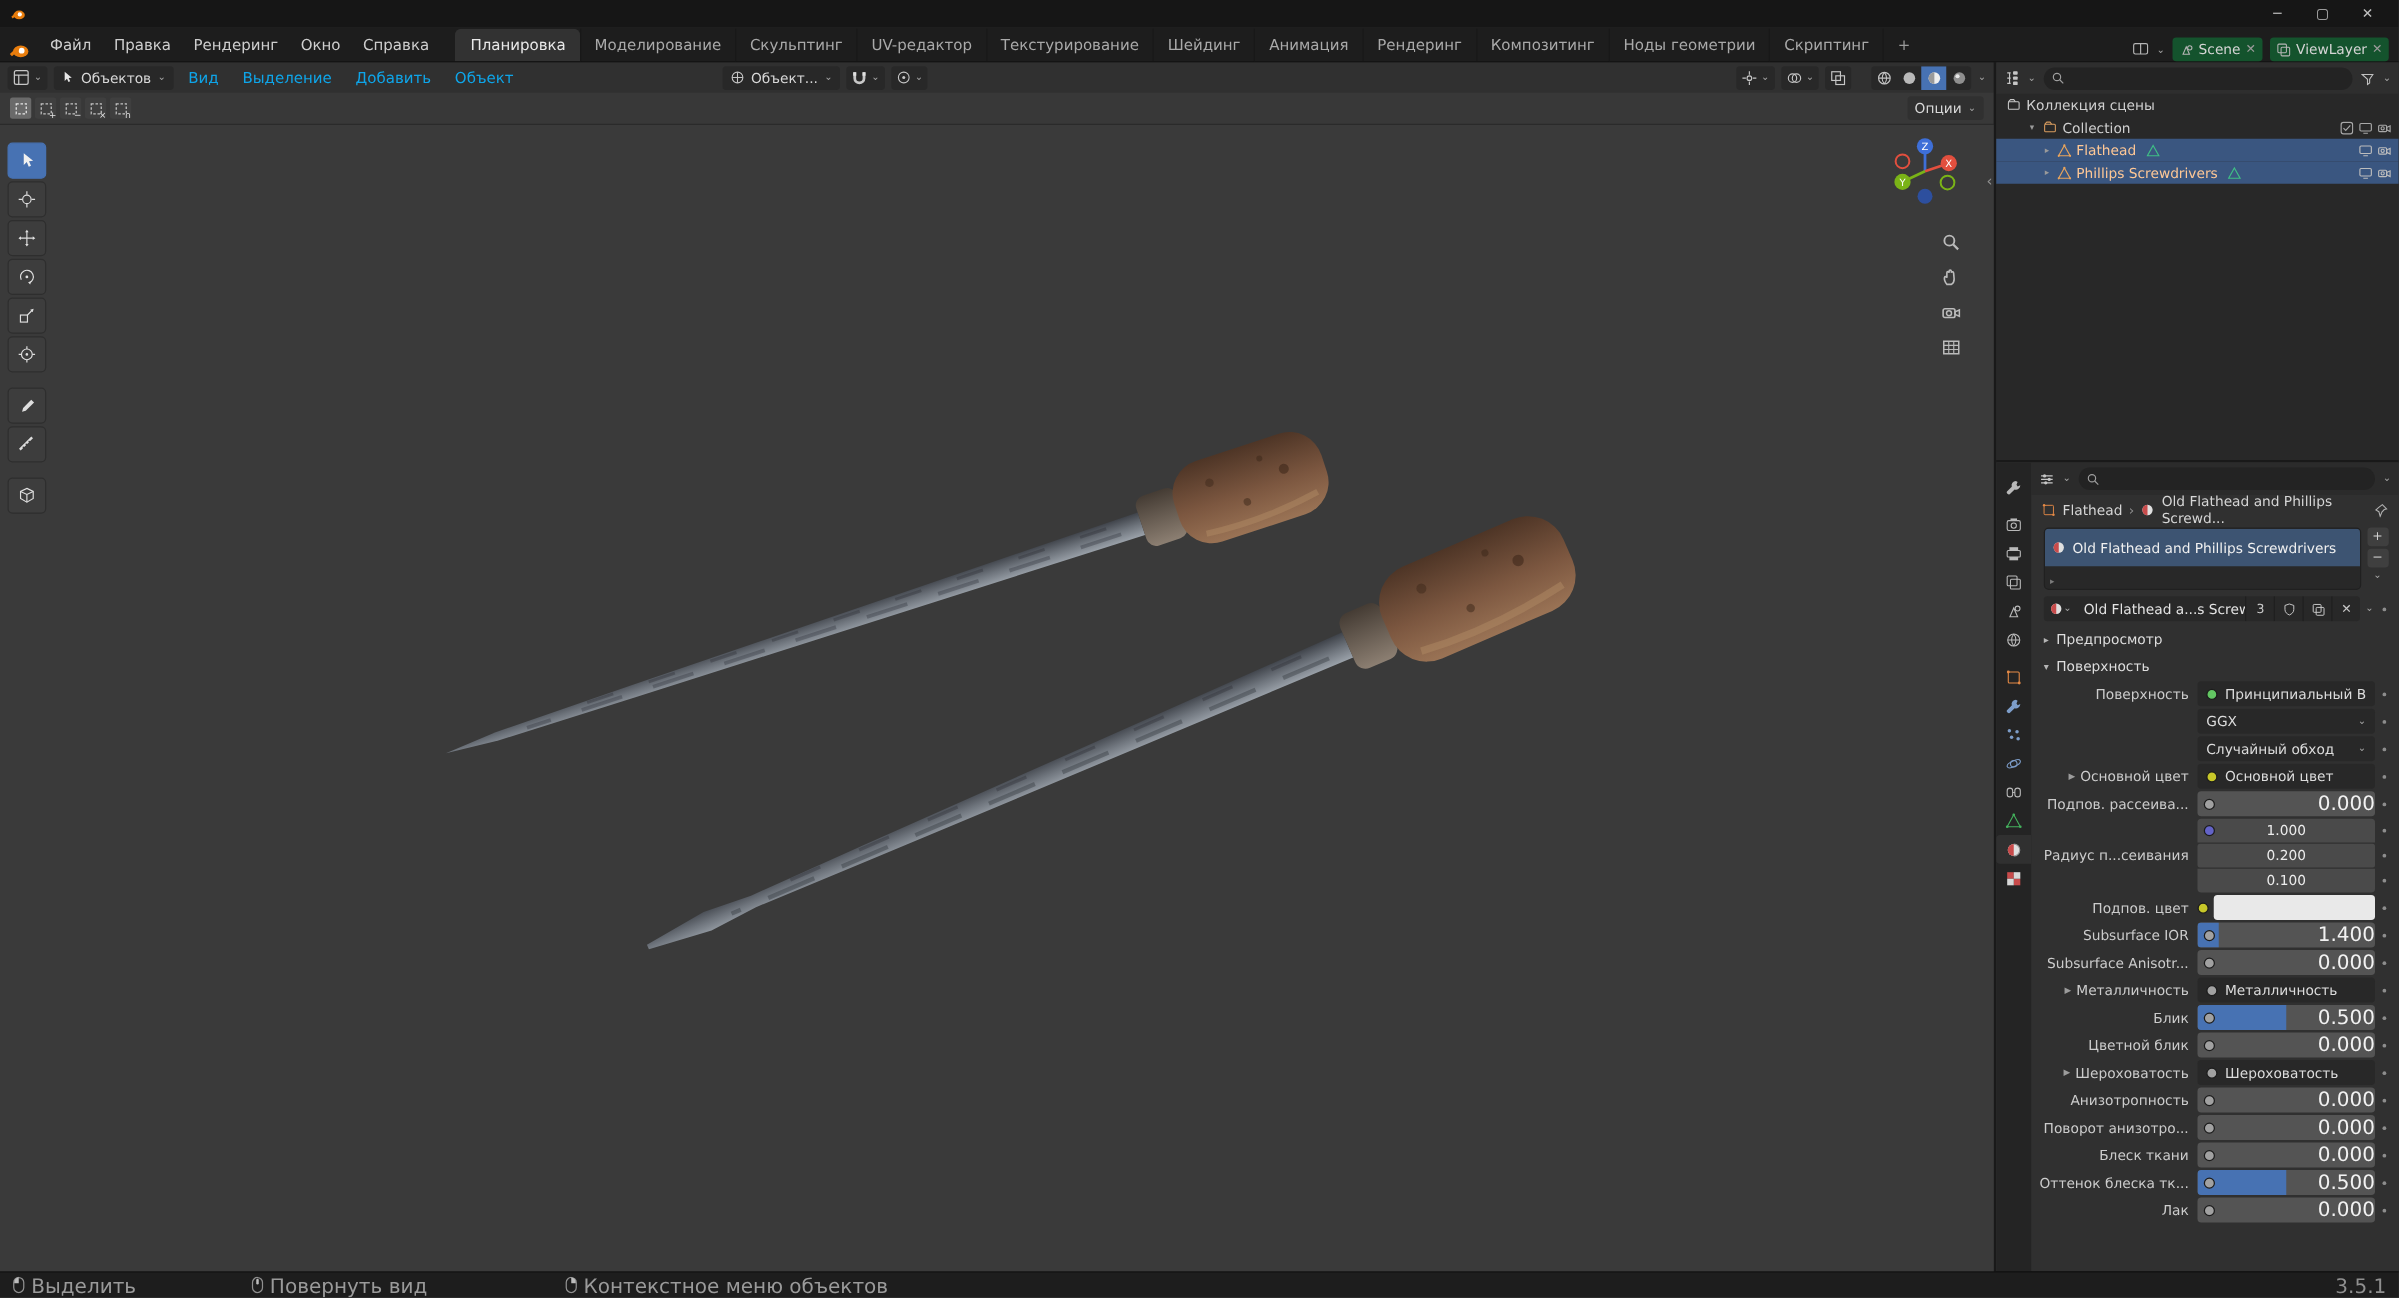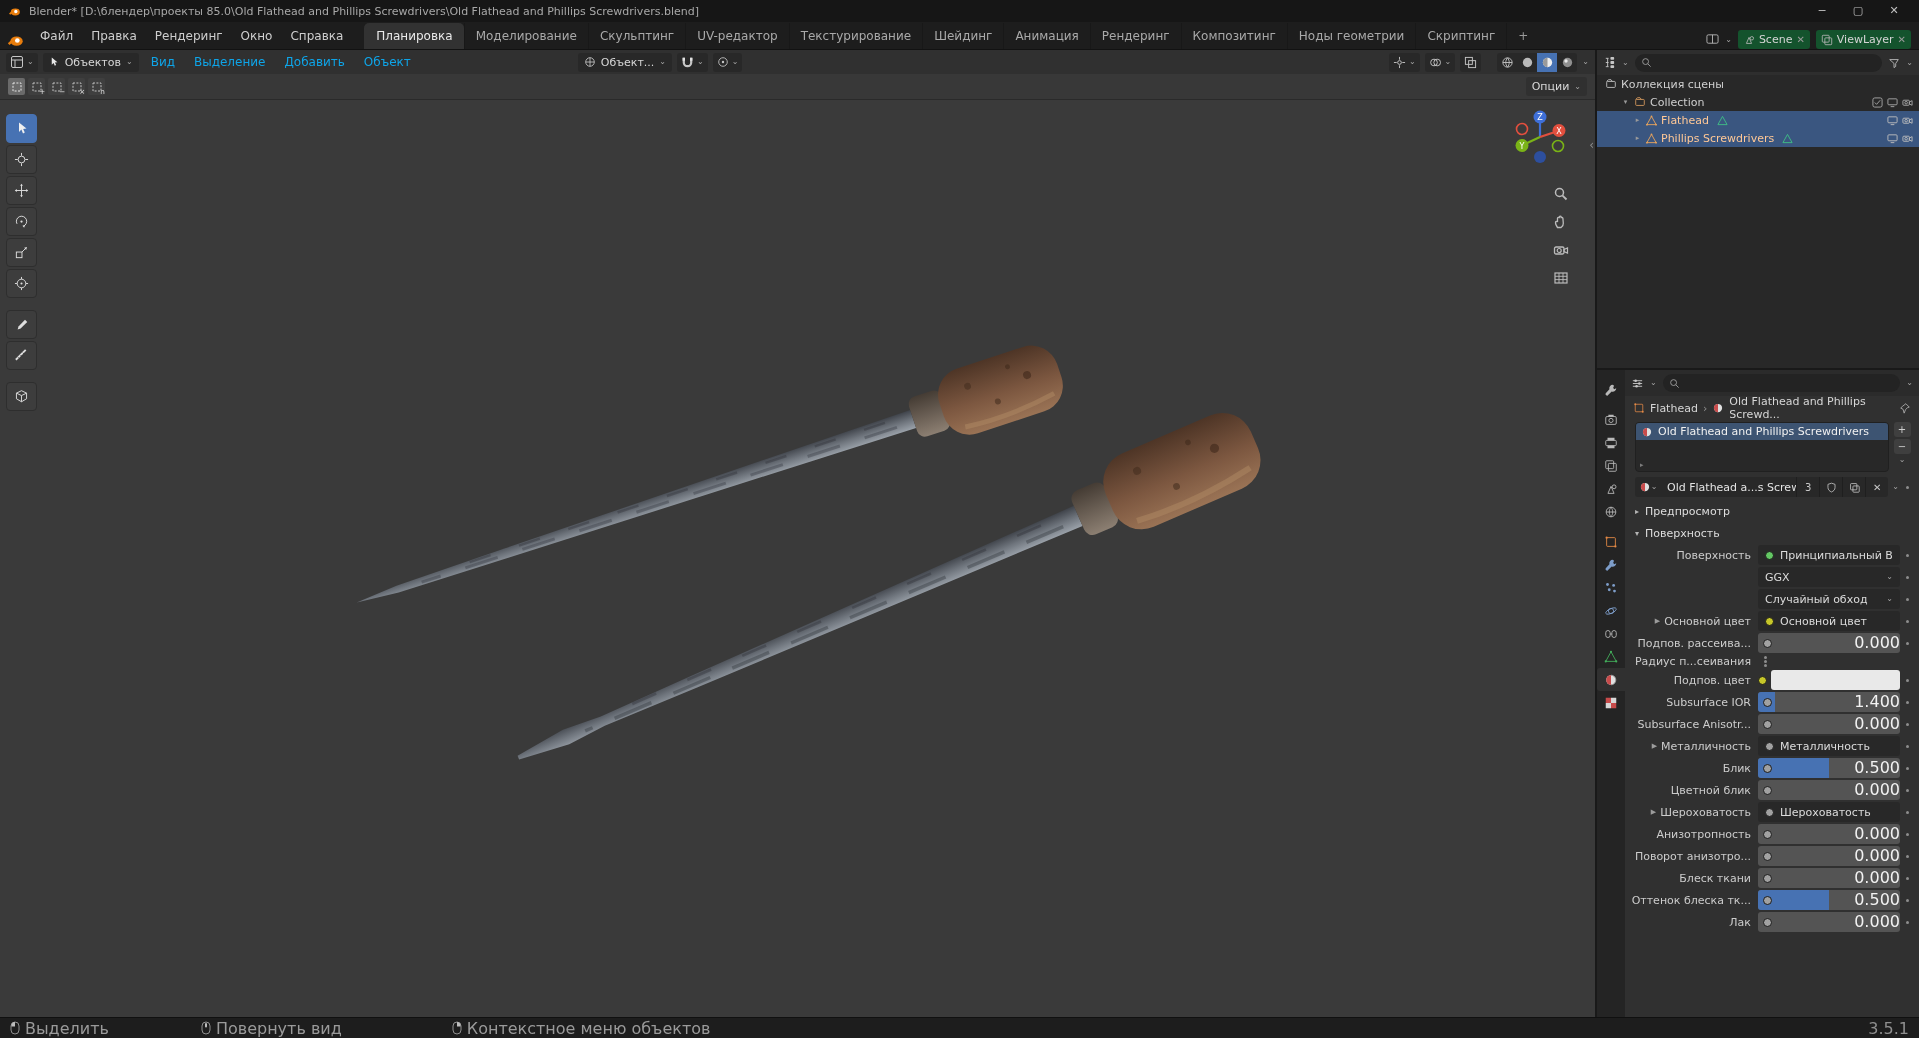--- a/index.html
+++ b/index.html
@@ -74,21 +74,21 @@
   .props{flex:1;display:flex;min-height:0;background:#303030}
   .ptabs{width:28px;flex:none;background:#242424;display:flex;flex-direction:column;align-items:center;padding-top:8px}
   .ptab{width:28px;height:23px;display:flex;align-items:center;justify-content:center}
   .ptab.active{background:#303030;border-radius:3px 0 0 3px}
   .pgap{height:7px}
   .pmain{flex:1;display:flex;flex-direction:column;min-width:0;overflow:hidden}
   .phead{height:26px;background:#2b2b2b;display:flex;align-items:center;padding:0 6px;gap:6px;flex:none}
   .crumb{height:24px;display:flex;align-items:center;gap:5px;padding:0 8px;font-size:11px;color:#d6d6d6;flex:none}
   .slotwrap{display:flex;gap:4px;padding:2px 8px 2px 10px}
   .slotlist{flex:1;background:#282828;border:1px solid #202020;border-radius:4px;height:48px;overflow:hidden;position:relative}
-  .slotrow{height:17px;background:#3d5472;display:flex;align-items:center;gap:5px;padding:0 5px;color:#f0f0f0;font-size:11px}
+  .slotrow{height:30px;background:#3d5472;display:flex;align-items:center;gap:5px;padding:0 5px;color:#f0f0f0;font-size:11px}
   .slotgrip{position:absolute;left:4px;bottom:2px;font-size:7px;color:#7c7c7c}
   .slotbtns{width:18px;display:flex;flex-direction:column;gap:2px;align-items:center}
   .sbtn{width:17px;height:15px;background:#3f3f3f;border-radius:3px;color:#cfcfcf;font-size:10px;display:flex;align-items:center;justify-content:center;line-height:1}
   .matrow{display:flex;align-items:center;gap:4px;padding:3px 8px 3px 10px}
   .matdb{flex:1;display:flex;align-items:center;background:#282828;border-radius:3px;height:20px;overflow:hidden}
   .matdb>*{display:flex;align-items:center;justify-content:center;height:100%}
   .mname{flex:1;justify-content:flex-start;padding:0 6px;font-size:11px;color:#e4e4e4;white-space:nowrap;overflow:hidden}
   .mbit{width:22px;border-left:1px solid #1f1f1f;color:#c9c9c9;font-size:10px}
   .psec{display:flex;align-items:center;gap:6px;padding:5px 8px 4px 10px;color:#dedede;font-size:11px}
   .psec .caret{font-size:8px;color:#b5b5b5}
@@ -122,21 +122,20 @@
 <div id="app">
 
   <div class="titlebar">
     <span class="i">
       <svg width="13" height="13" viewBox="0 0 16 16">
           <ellipse cx="9" cy="8.6" rx="5.6" ry="4.3" fill="#e87d0d"></ellipse>
           <circle cx="9.6" cy="8" r="2.1" fill="#fff"></circle>
           <path d="M2 11.2 7.2 6.6" stroke="#e87d0d" stroke-width="2.2" fill="none"></path>
         </svg>
     </span>
-    <span class="t">Blender* [D:\блендер\проекты 85.0\Old Flathead and Phillips Screwdrivers\Old Flathead and Phillips Screwdrivers.blend]</span>
     <div class="winctl">
       <span>─</span>
       <span>▢</span>
       <span>✕</span>
     </div>
   </div>
 
   <div class="topbar">
     <span class="logo">
       <svg width="17" height="17" viewBox="0 0 16 16">
@@ -907,20 +906,32 @@
             </div>
             <div class="pdot">
                 <i></i>
               </div>
           </div>
 
           <div class="prow">
             <div class="plab">
                 <span>Радиус п...сеивания</span>
               </div>
+            <div class="pctl">
+              <div class="nf" style="border-radius:3px 3px 0 0">
+                <span class="sock sockabs" style="top: 5px; background: rgb(99, 99, 199);"></span>
+                <span class="val">1.000</span>
+              </div>
+              <div class="nf">
+                <span class="val">0.200</span>
+              </div>
+              <div class="nf" style="border-radius:0 0 3px 3px">
+                <span class="val">0.100</span>
+              </div>
+            </div>
             <div class="pdot">
                 <i></i>
                 <i></i>
                 <i></i>
               </div>
           </div>
 
           <div class="prow">
             <div class="plab">
                 <span>Подпов. цвет</span>

